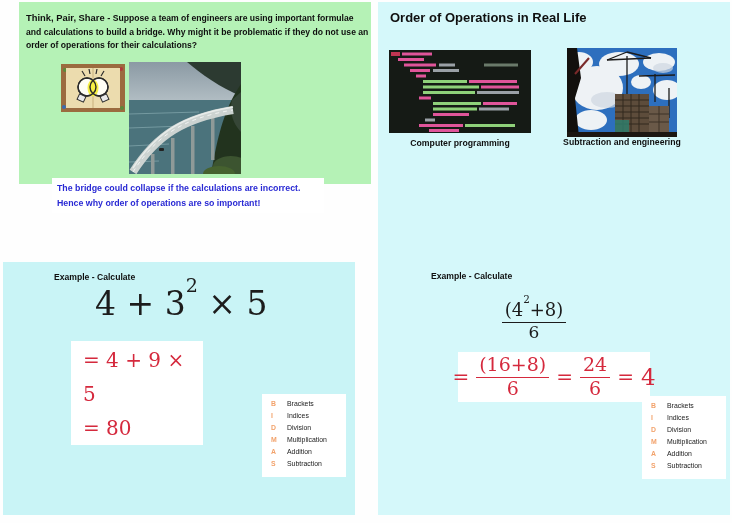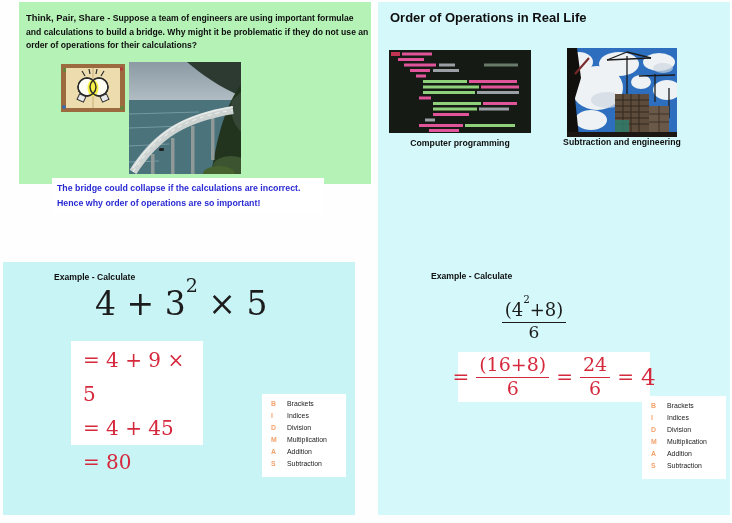--- a/index.html
+++ b/index.html
@@ -129,21 +129,20 @@
     </div>
   </section>
 
   <section class="panel" id="panel-left-ex">
     <div class="example-label" id="left-ex-label">Example - Calculate</div>
 
     <div class="math" id="left-expr"><span>4 + 3</span><sup class="exp">2</sup><span> × 5</span></div>
 
     <div class="workbox math" id="left-work">
       <div class="step">= 4 + 9 × 5</div>
-      <div class="step">= 4 + 45</div>
       <div class="step">= 80</div>
     </div>
 
     <div class="bidmas" id="bidmas-left">
       <div class="brow">
         <span class="bletter">B</span>
         <span class="bword">Brackets</span>
         </div>
       <div class="brow">
         <span class="bletter">I</span>

